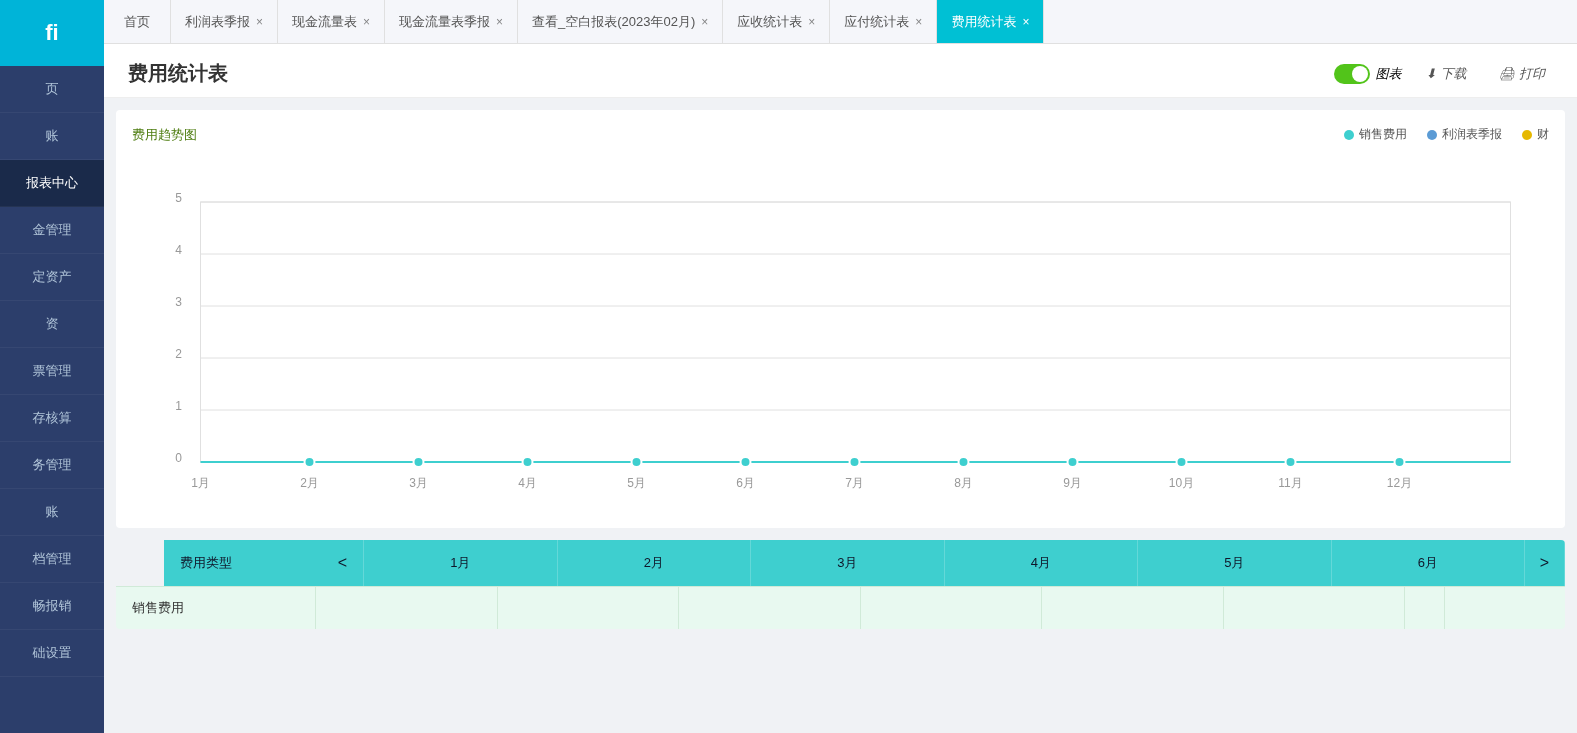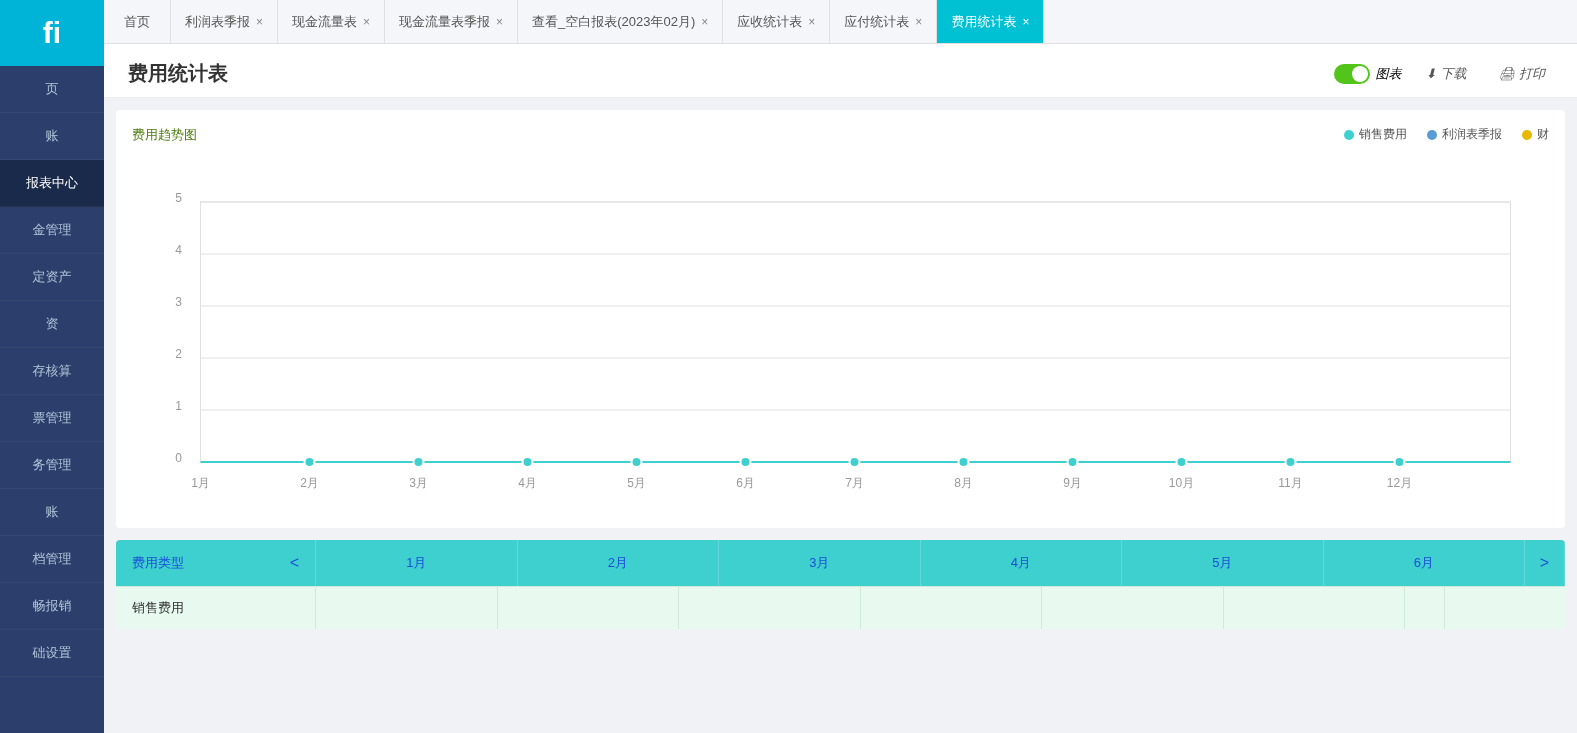--- a/index.html
+++ b/index.html
@@ -12,21 +12,21 @@
       color: #b0bec5;
       display: flex;
       flex-direction: column;
       flex-shrink: 0;
       height: 100%;
       overflow: hidden;
     }
     .sidebar-logo {
       background: #00b4d8;
       color: white;
-      font-size: 30px;
+      font-size: 22px;
       font-weight: bold;
       height: 66px;
       display: flex;
       align-items: center;
       justify-content: center;
     }
     .sidebar-item {
       padding: 14px 0;
       text-align: center;
       font-size: 13px;
@@ -188,22 +188,23 @@
     
     .table-section {
       margin: 0 12px 12px;
       flex-shrink: 0;
       border-radius: 4px;
       overflow: hidden;
     }
     .table-header {
       display: flex;
       background: #3ecfcf;
-      color: #1d4ed8;
-      font-size: 13px;
+      color: #0f172a;
+      font-size: 13px;
+      margin-left: 48px;
     }
     .th {
       padding: 14px 10px;
       text-align: center;
       font-weight: 500;
       border-right: 1px solid rgba(255,255,255,0.2);
     }
     .th:last-child { border-right: none; }
     .th-type { width: 200px; display: flex; align-items: center; justify-content: space-between; padding: 14px 16px; }
     .th-nav-btn { cursor: pointer; font-size: 16px; }
@@ -231,22 +232,22 @@
 <body>
 
 <div class="sidebar">
   <div class="sidebar-logo">fi</div>
   <div class="sidebar-item">页</div>
   <div class="sidebar-item">账</div>
   <div class="sidebar-item active">报表中心</div>
   <div class="sidebar-item">金管理</div>
   <div class="sidebar-item">定资产</div>
   <div class="sidebar-item">资</div>
+  <div class="sidebar-item">票管理</div>
   <div class="sidebar-item">存核算</div>
-  <div class="sidebar-item">票管理</div>
   <div class="sidebar-item">务管理</div>
   <div class="sidebar-item">账</div>
   <div class="sidebar-item">档管理</div>
   <div class="sidebar-item">畅报销</div>
   <div class="sidebar-item">础设置</div>
 </div>
 
 <div class="main">
 
   <div class="tab-bar">

